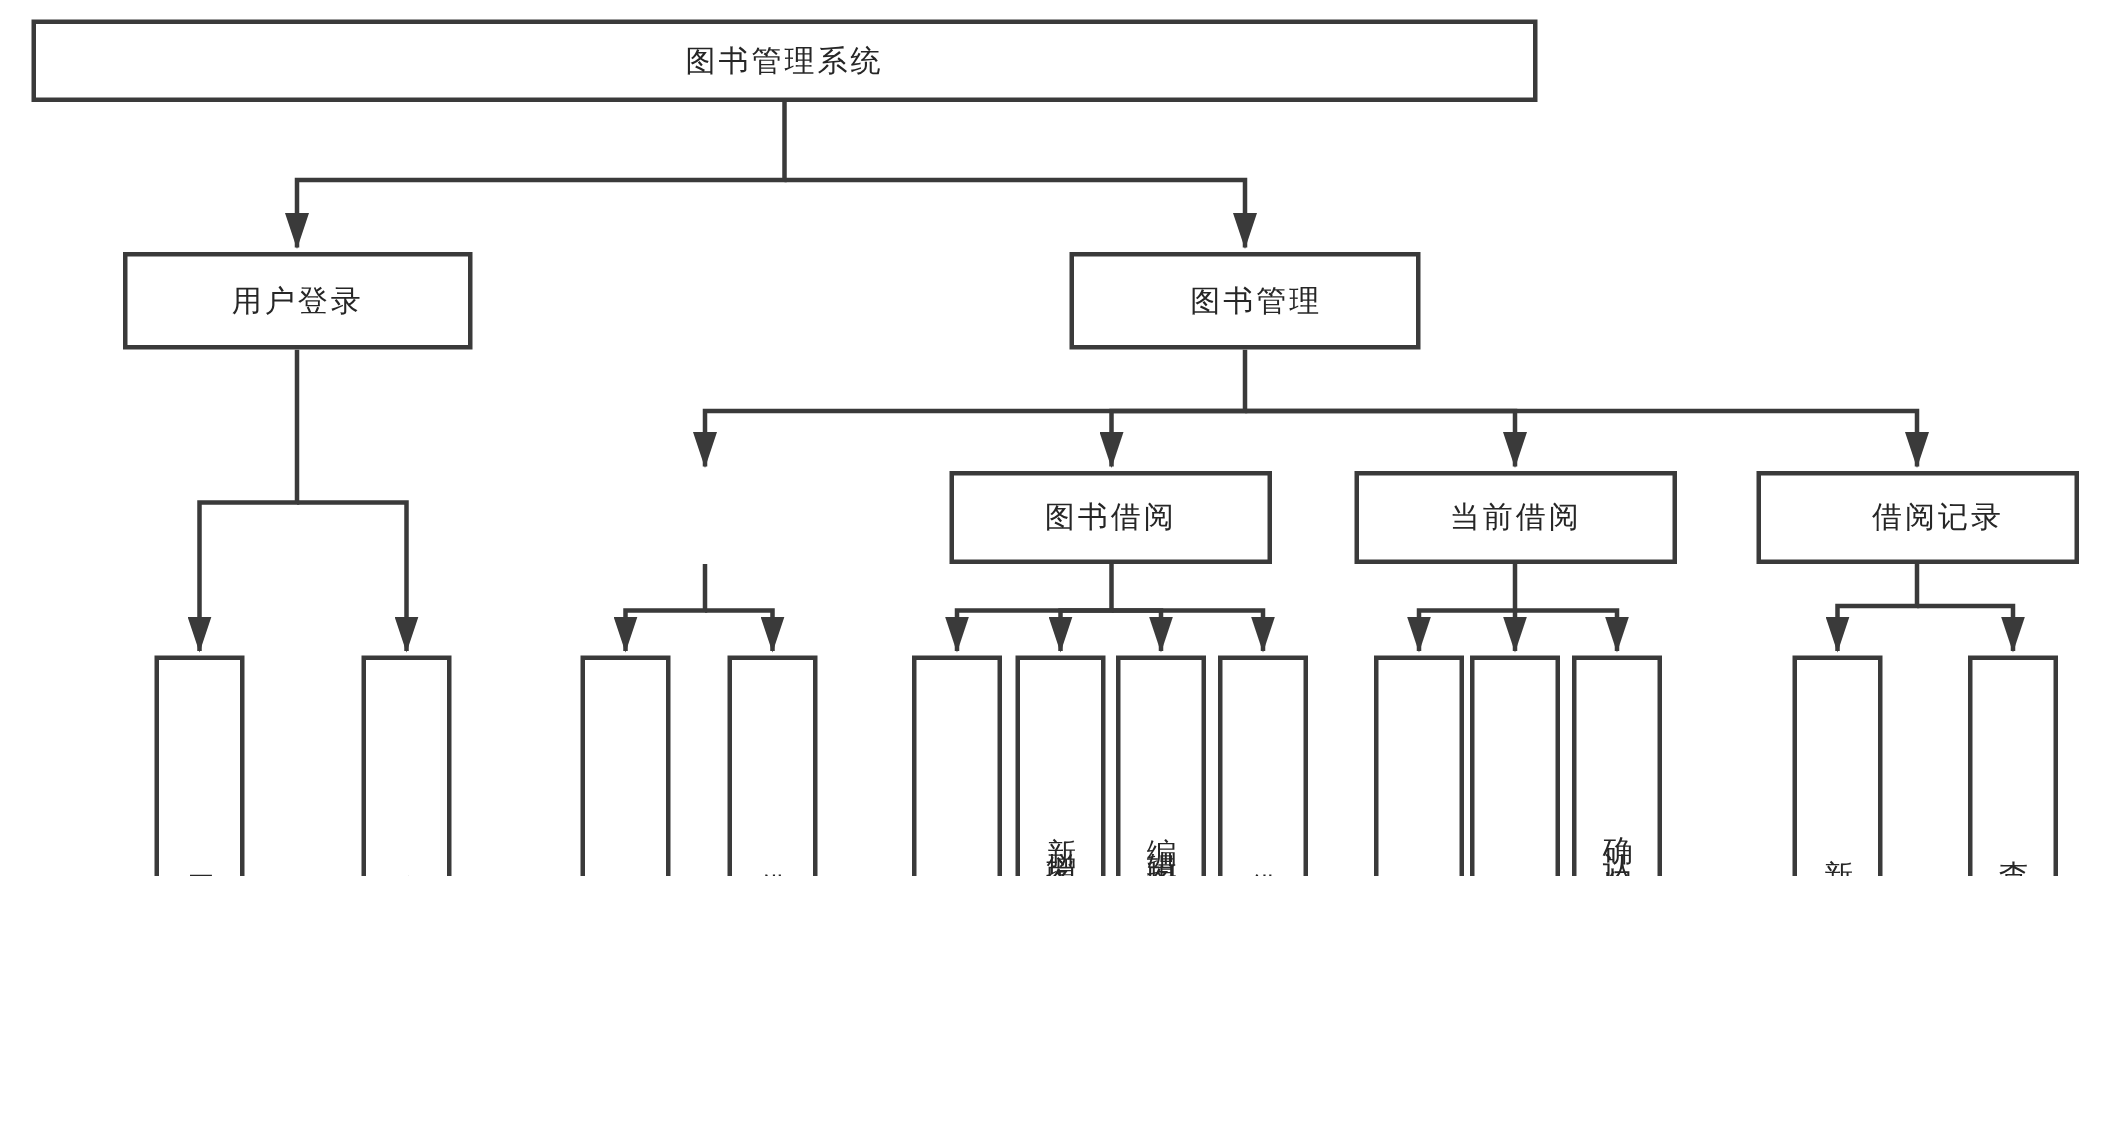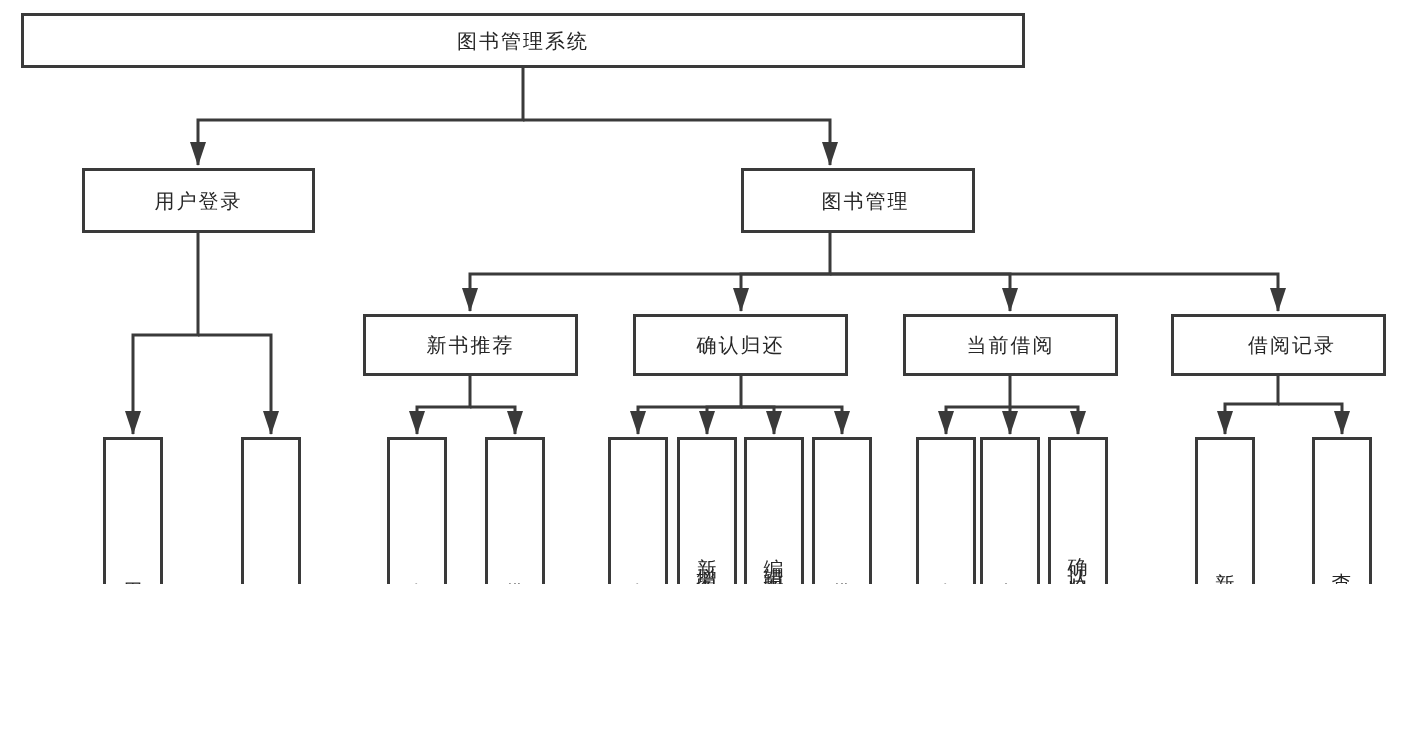--- a/index.html
+++ b/index.html
@@ -95,24 +95,23 @@
     <path class="conn" d="M1010,407 L1010,434" marker-end="url(#arrowhead)"></path>
     <path class="conn" d="M1010,407 L1078,407 L1078,434" marker-end="url(#arrowhead)"></path>
 
     <path class="conn" d="M1278,376 L1278,404 L1225,404 L1225,434" marker-end="url(#arrowhead)"></path>
     <path class="conn" d="M1278,404 L1342,404 L1342,434" marker-end="url(#arrowhead)"></path>
   </svg>
 
   <div class="node" style="left:21px; top:13px; width:1004px; height:55px;">图书管理系统</div>
 
   <div class="node" style="left:82px; top:168px; width:233px; height:65px;">用户登录</div>
-  <div class="node" style="left:741px; top:168px; width:234px; height:65px;padding-left:15px;">图书管理</div>
+  <div class="node" style="left:713px; top:168px; width:234px; height:65px;padding-left:15px;">图书管理</div>
 
-  <div class="node" style="left:363px; top:314px; width:215px; height:62px;">新书推荐</div>
-  <div class="node" style="left:633px; top:314px; width:215px; height:62px;">确认归还</div>
+  <div class="node" style="left:633px; top:314px; width:215px; height:62px;">图书借阅</div>
   <div class="node" style="left:903px; top:314px; width:215px; height:62px;">当前借阅</div>
   <div class="node" style="left:1171px; top:314px; width:215px; height:62px;padding-left:27px;">借阅记录</div>
 
   <div class="node leaf" style="left:103px; top:437px; width:60px; height:299px;">用户登录</div>
   <div class="node leaf" style="left:241px; top:437px; width:60px; height:299px;">注销登录</div>
 
   <div class="node leaf" style="left:387px; top:437px; width:60px; height:299px;">查询图书</div>
   <div class="node leaf" style="left:485px; top:437px; width:60px; height:299px;">借阅图书</div>
 
   <div class="node leaf" style="left:608px; top:437px; width:60px; height:299px;">查询图书</div>

